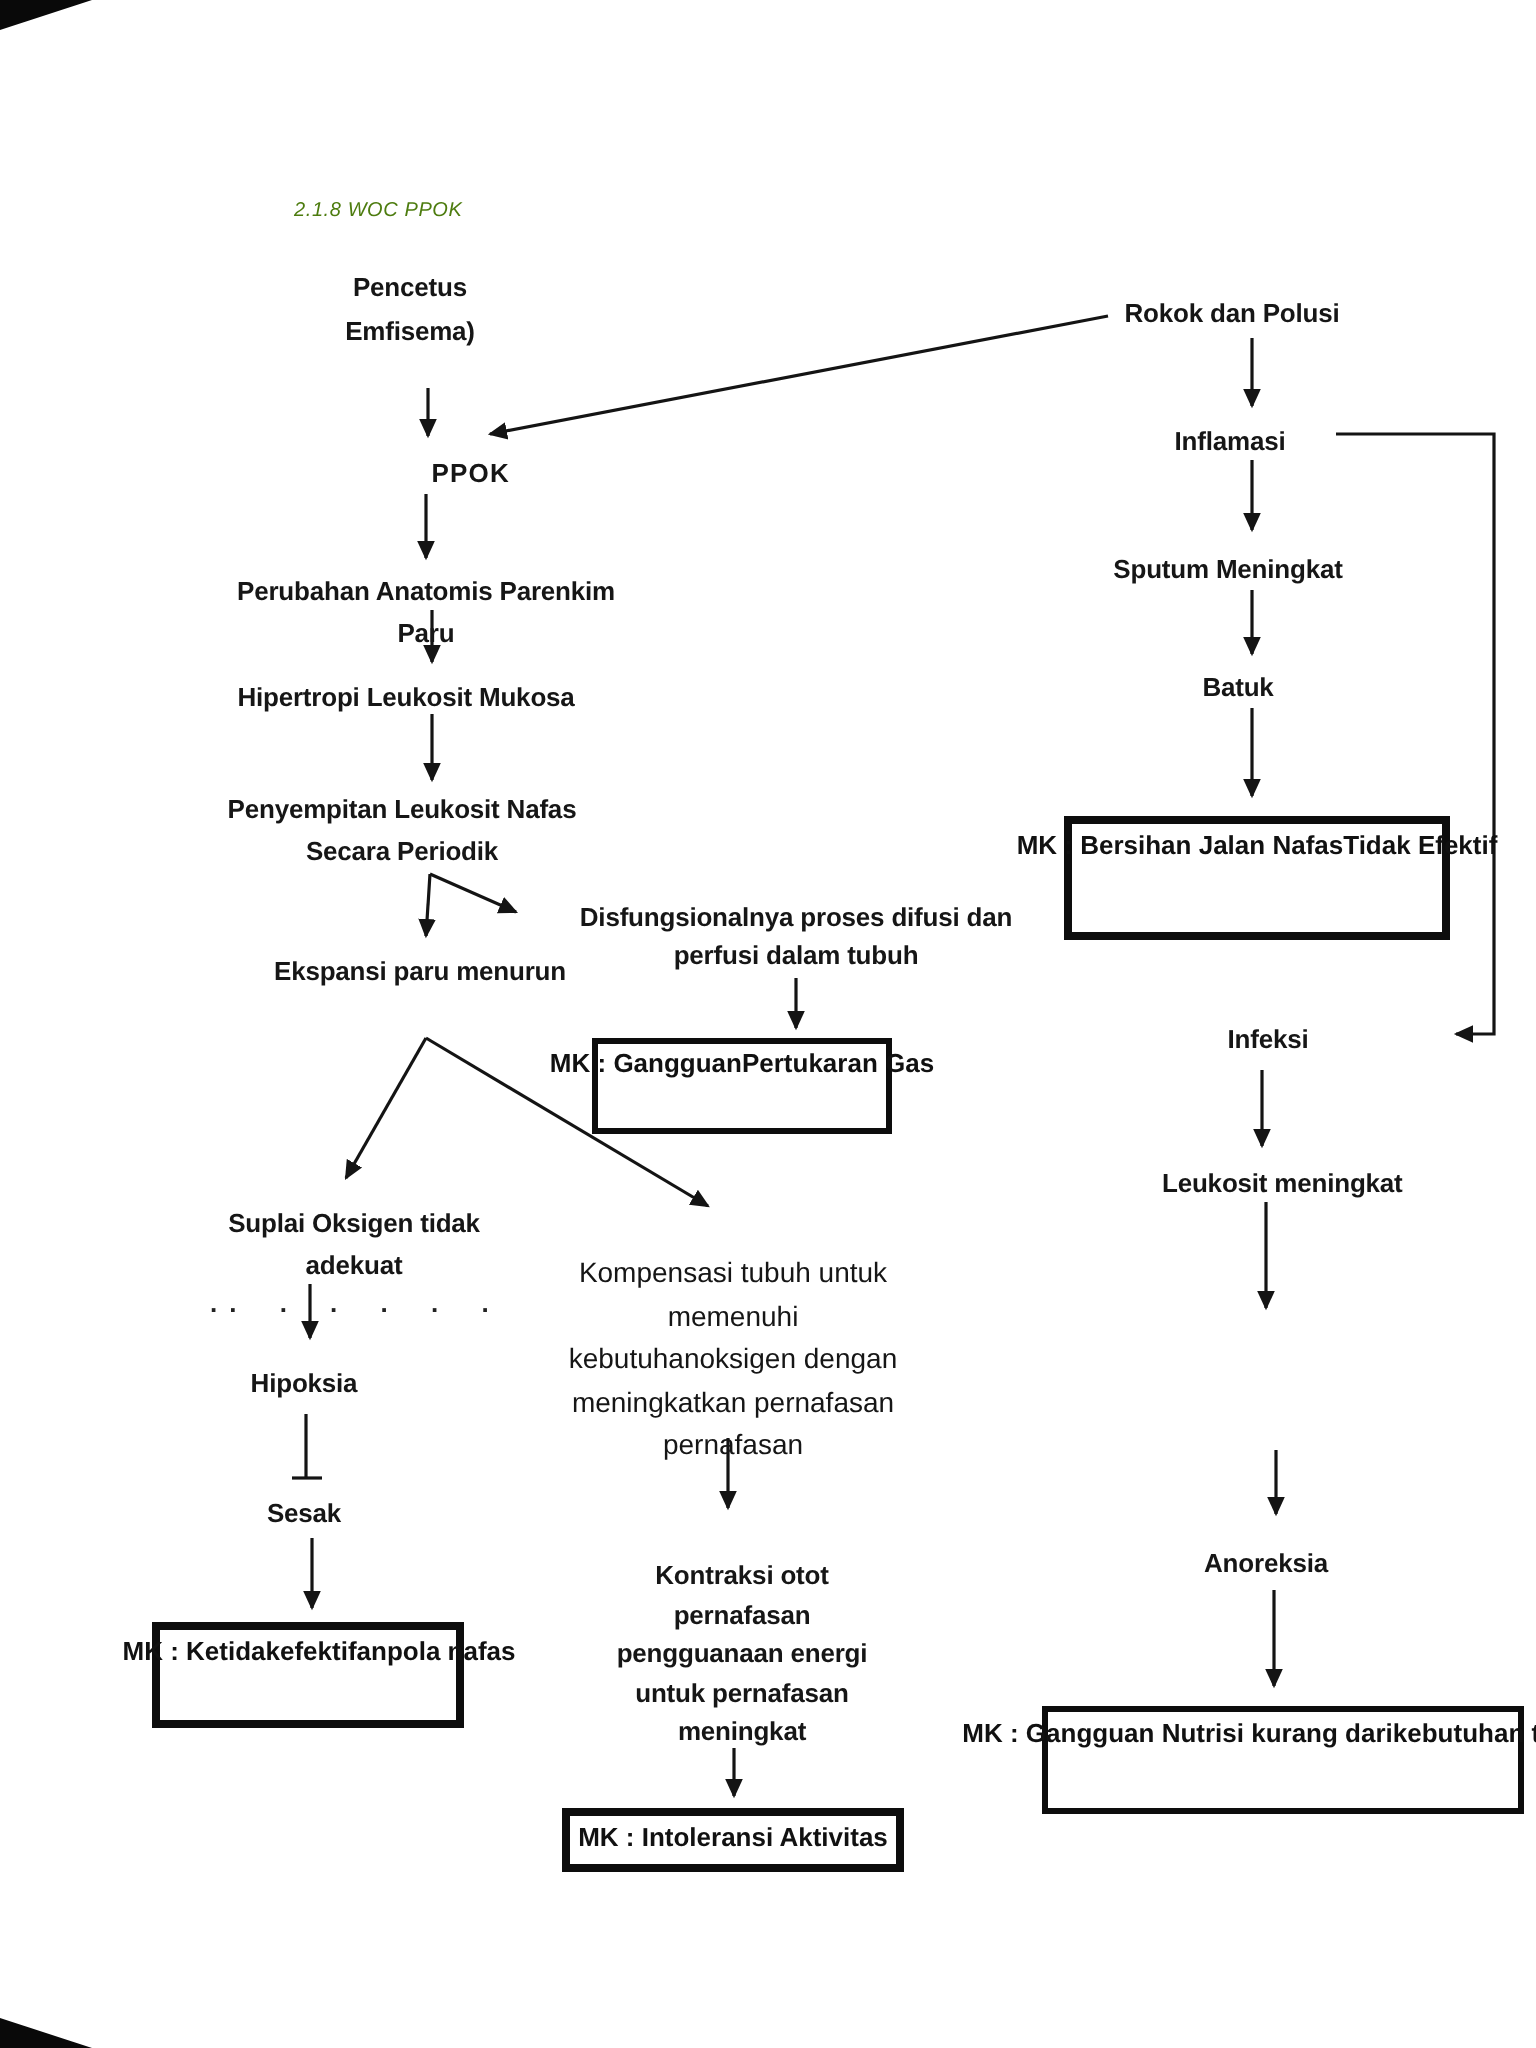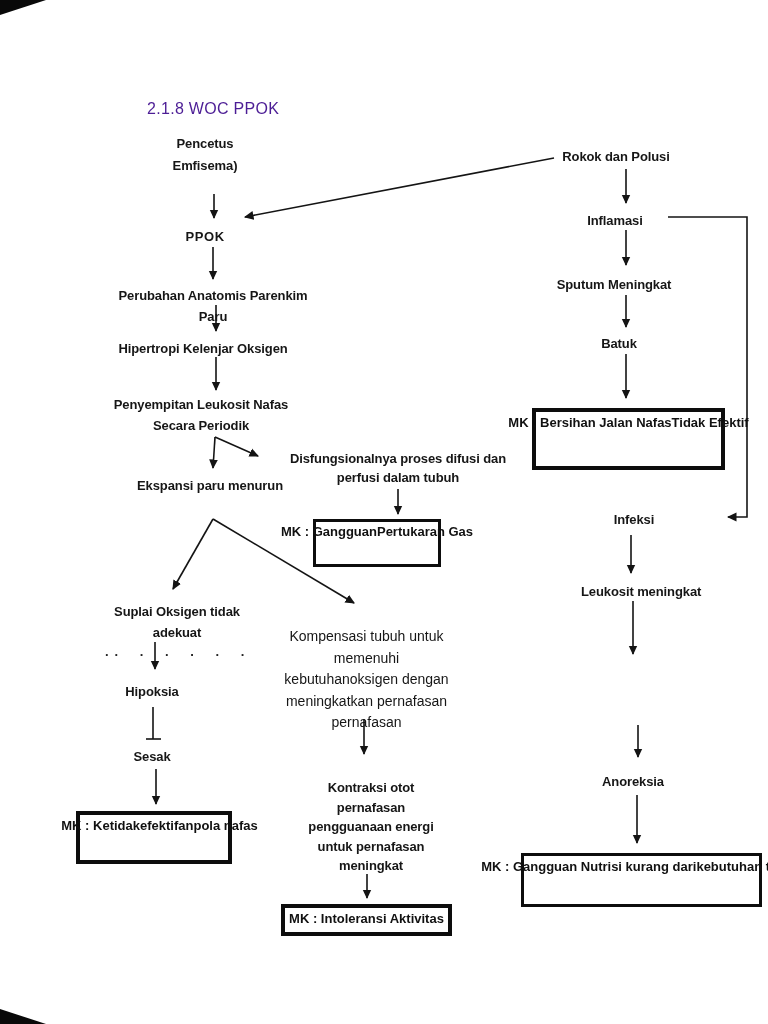--- a/index.html
+++ b/index.html
@@ -18,24 +18,25 @@
     letter-spacing:-0.1px;
     line-height:21px;
     text-align:center;
     color:#161616;
   }
   .node div{white-space:nowrap;}
   .left-align{text-align:center;}
   .regular{font-weight:normal;}
   .title{
     position:absolute;
-    font-size:16px;
+    font-size:10px;
     font-weight:normal;
     letter-spacing:0.3px;
-    color:#4c1d95;
+    color:#4d7c0f;
+    font-style:italic;
   }
   .mkbox{
     position:absolute;
     box-sizing:border-box;
     border:3px solid #0d0d0d;
     display:flex;
     flex-direction:row;
     justify-content:center;
     font-size:13px;
     font-weight:bold;
@@ -104,31 +105,31 @@
     <line x1="637" y1="795" x2="637" y2="843" marker-end="url(#ah)"></line>
   </svg>
 
   <div class="title" style="left:147px;top:100px;">2.1.8 WOC PPOK</div>
 
   <div class="node" style="left:85px;top:133px;width:240px;line-height:22px;">
     <div>Pencetus</div>
     <div>Emfisema)</div>
   </div>
 
-  <div class="node" style="left:155px;top:226px;width:100px;letter-spacing:0.6px;">
+  <div class="node" style="left:155px;top:226px;width:100px;letter-spacing:0.6px;text-align:right;">
     <div>PPOK</div>
   </div>
 
   <div class="node left-align" style="left:113px;top:285px;width:200px;">
     <div>Perubahan Anatomis Parenkim</div>
     <div>Paru</div>
   </div>
 
   <div class="node" style="left:103px;top:338px;width:200px;">
-    <div>Hipertropi Kelenjar Oksigen</div>
+    <div>Hipertropi Leukosit Mukosa</div>
   </div>
 
   <div class="node" style="left:101px;top:394px;width:200px;">
     <div>Penyempitan Leukosit Nafas</div>
     <div>Secara Periodik</div>
   </div>
 
   <div class="node" style="left:110px;top:475px;width:200px;">
     <div>Ekspansi paru menurun</div>
   </div>
@@ -196,21 +197,21 @@
 
   <div class="node" style="left:583px;top:771px;width:100px;">
     <div>Anoreksia</div>
   </div>
 
   <div class="mkbox border4" style="left:532px;top:408px;width:193px;height:62px;line-height:22px;">
     <div>MK : Bersihan Jalan Nafas</div>
     <div>Tidak Efektif</div>
   </div>
 
-  <div class="mkbox" style="left:313px;top:519px;width:128px;height:48px;line-height:20px;">
+  <div class="mkbox" style="left:296px;top:519px;width:150px;height:48px;line-height:20px;">
     <div>MK : Gangguan</div>
     <div>Pertukaran Gas</div>
   </div>
 
   <div class="mkbox border4" style="left:76px;top:811px;width:156px;height:53px;text-align:left;padding-left:11px;">
     <div>MK : Ketidakefektifan</div>
     <div>pola nafas</div>
   </div>
 
   <div class="mkbox border4" style="left:281px;top:904px;width:171px;height:32px;">

